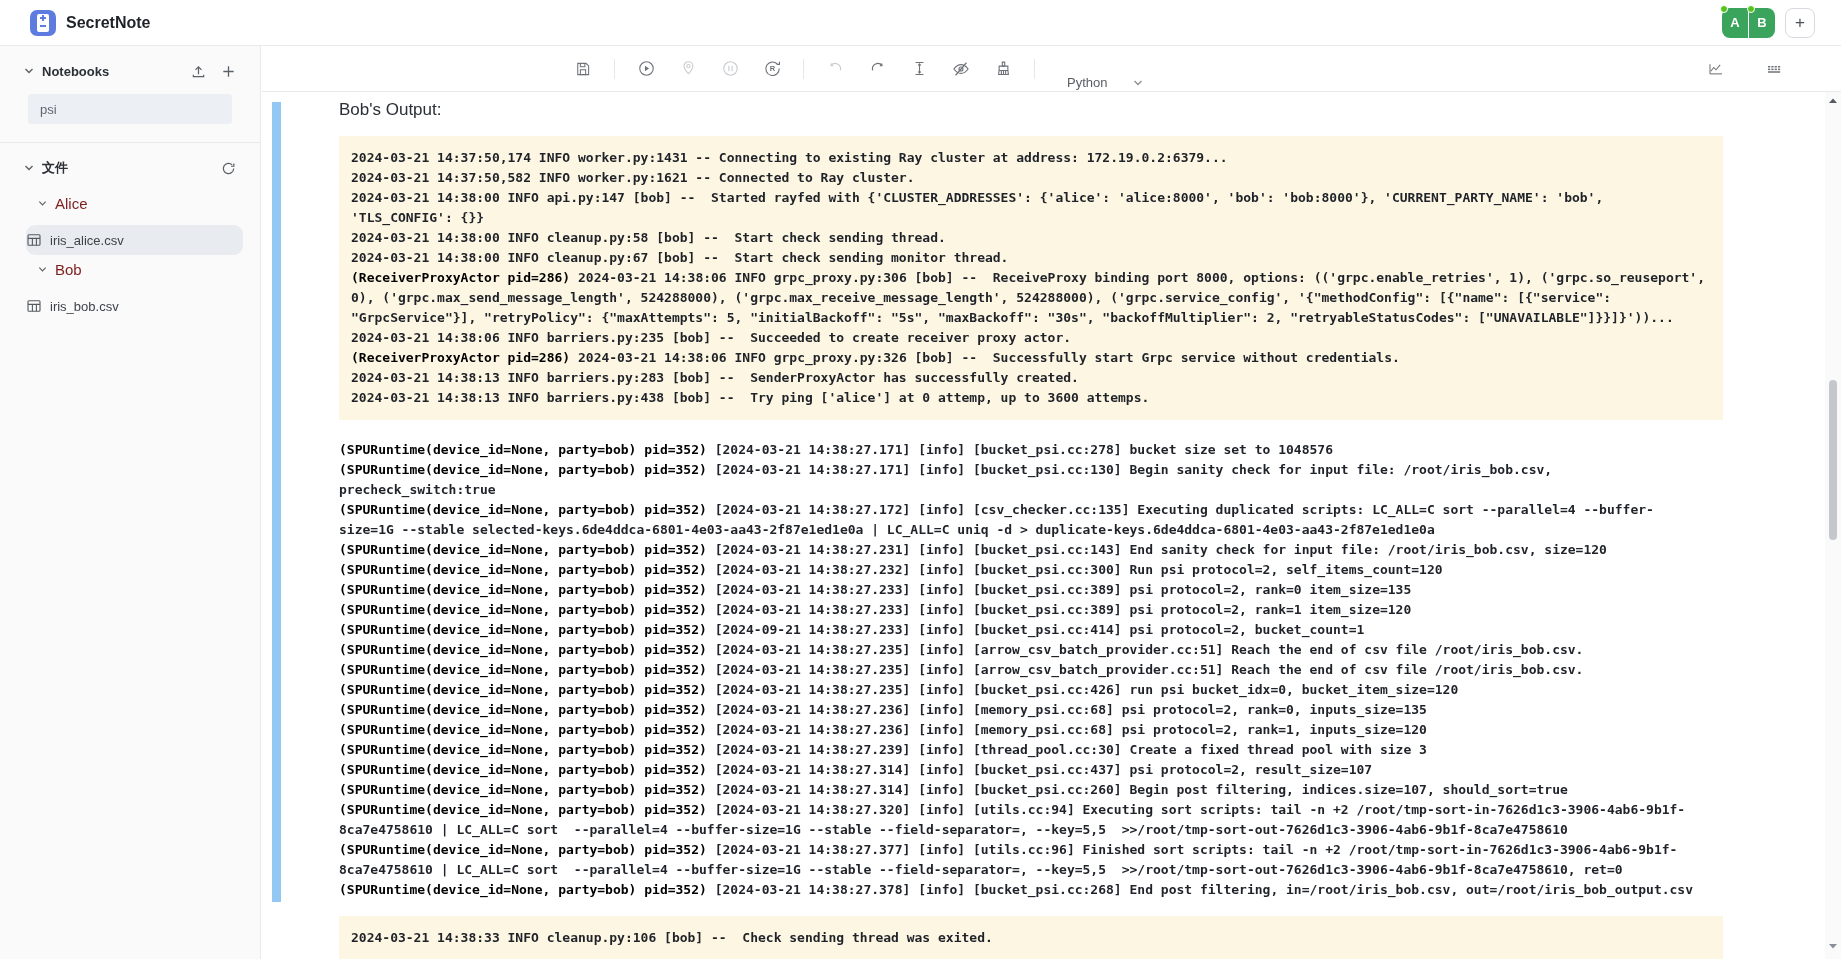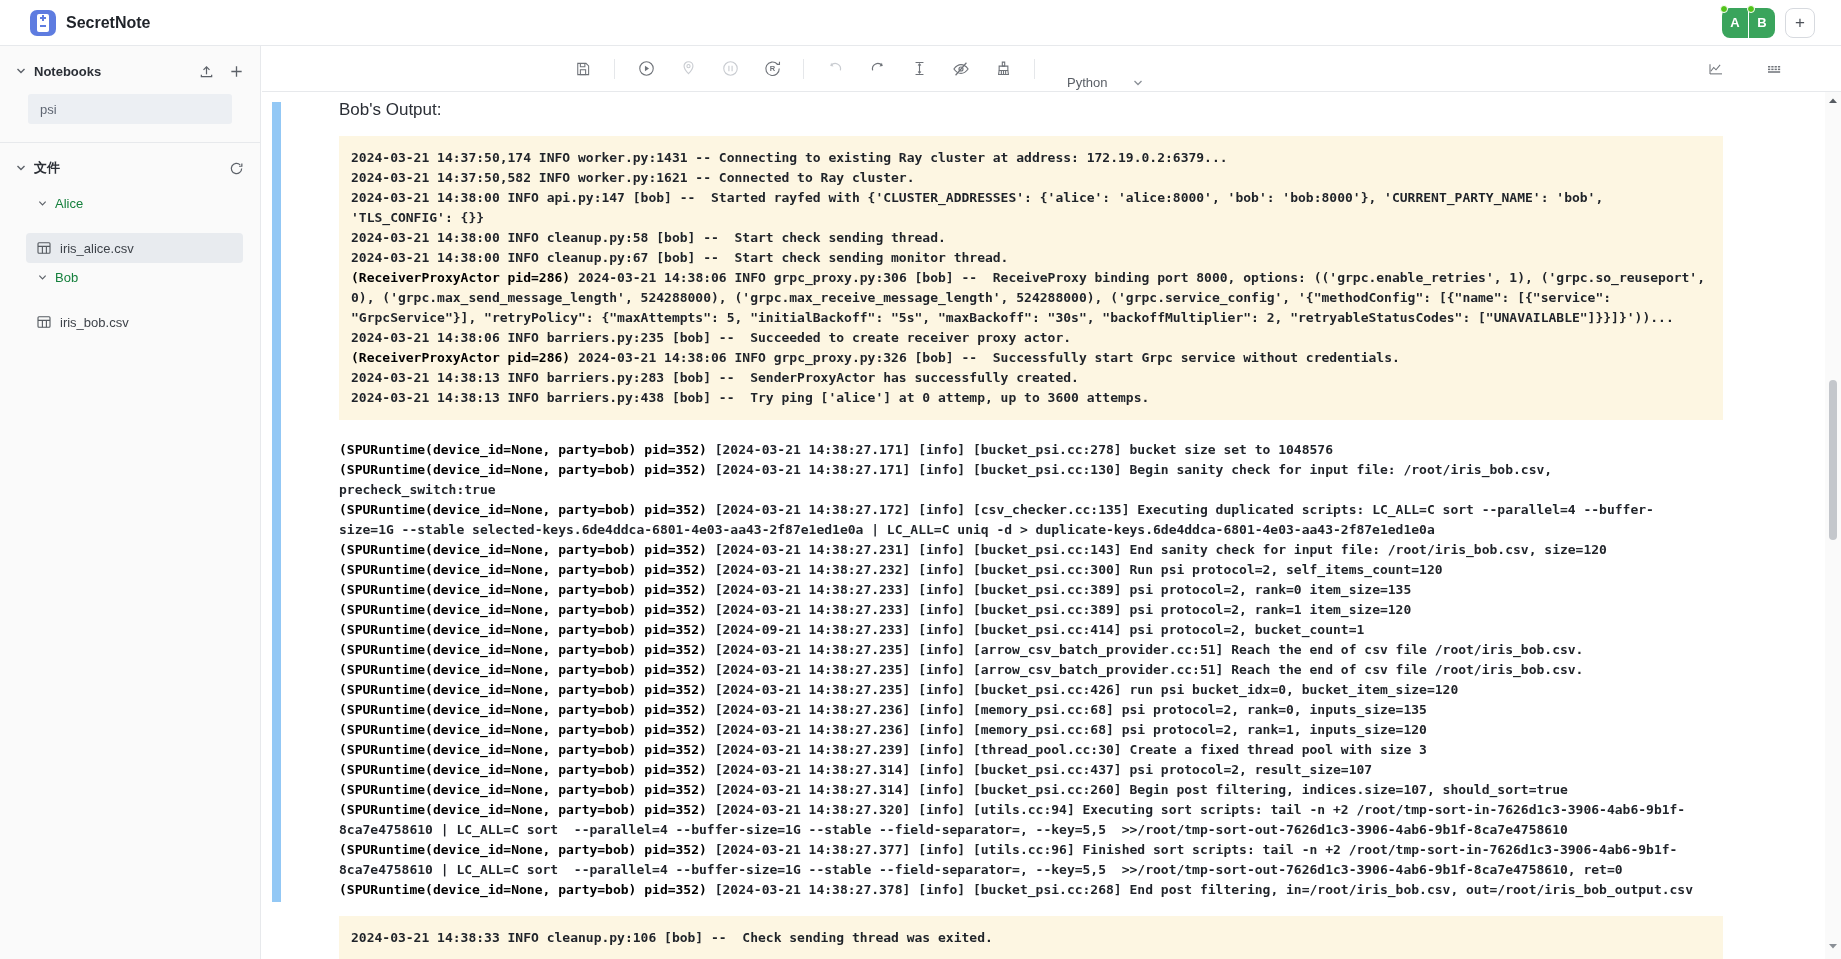--- a/index.html
+++ b/index.html
@@ -22,33 +22,33 @@
   .badge.first { border-radius:8px 0 0 8px; }
   .badge.last  { border-radius:0 8px 8px 0; margin-left:1px; }
   .badge .dot { position:absolute; left:-2px; top:-3px; width:8px; height:8px; border-radius:50%;
     background:#52c41a; border:1px solid #fff; }
   .add-btn { width:30px; height:30px; margin-left:10px; border:1px solid #d7dadf; border-radius:8px;
     background:#fff; color:#4c5158; font-size:17px; display:flex; align-items:center; justify-content:center; cursor:pointer; }
 
   
   .sidebar { position:absolute; left:0; top:46px; width:261px; height:913px;
     background:#fafafa; border-right:1px solid #e7e9ec; }
-  .section-header { margin-top:14px; height:22px; padding:0 16px; display:flex; align-items:center; gap:8px; }
+  .section-header { margin-top:14px; height:22px; padding:0 24px; display:flex; align-items:center; gap:8px; }
   .section-title { font-size:13px; font-weight:700; color:#2b2f36; }
   .section-actions { margin-left:auto; display:flex; align-items:center; gap:14px; }
   .icon-btn { width:16px; height:16px; display:flex; align-items:center; justify-content:center; cursor:pointer; color:#5c6168; }
   .chev { width:10px; height:10px; color:#5c6168; cursor:pointer; }
   .nb-item { margin:12px 28px 0; height:30px; background:#eceff3; border-radius:3px;
     display:flex; align-items:center; padding:0 12px; font-size:13px; color:#5f6672; cursor:pointer; }
   .side-divider { margin-top:18px; border-top:1px solid #e7e9ec; }
   .tree { margin-top:10px; }
-  .tree-group { height:28px; display:flex; align-items:center; gap:8px; padding-left:38px; font-size:13px; color:#15803d; cursor:pointer; }
+  .tree-group { height:28px; display:flex; align-items:center; gap:8px; padding-left:38px; font-size:15px; color:#7f1d1d; cursor:pointer; }
   .tree-group .chev { width:9px; height:9px; }
-  .tree-file { height:30px; display:flex; align-items:center; gap:8px; padding-left:10px;
-    margin:16px 17px 0 26px; font-size:13px; color:#3e434a; border-radius:4px; cursor:pointer; }
+  .tree-file { height:30px; display:flex; align-items:center; gap:8px; padding-left:0;
+    margin:8px 17px 0 26px; font-size:13px; color:#3e434a; border-radius:9px; cursor:pointer; }
   .tree-file.selected { background:#e8ebef; }
   .tree-file svg { flex:0 0 auto; }
 
   
   .main { position:absolute; left:262px; top:46px; width:1579px; height:913px; background:#fff; }
   .toolbar { position:relative; height:46px; border-bottom:1px solid #e7e9ec; display:flex; align-items:center; }
   .tool-cluster { display:flex; align-items:center; margin-left:300px; }
   .tool { width:34px; height:30px; display:flex; align-items:center; justify-content:center; cursor:pointer; color:#6f7379; margin:0 4px; }
   .tool.disabled { color:#c9ccd1; cursor:default; }
   .tool-sep { width:1px; height:20px; background:#e5e7ea; margin:0 10px; }

